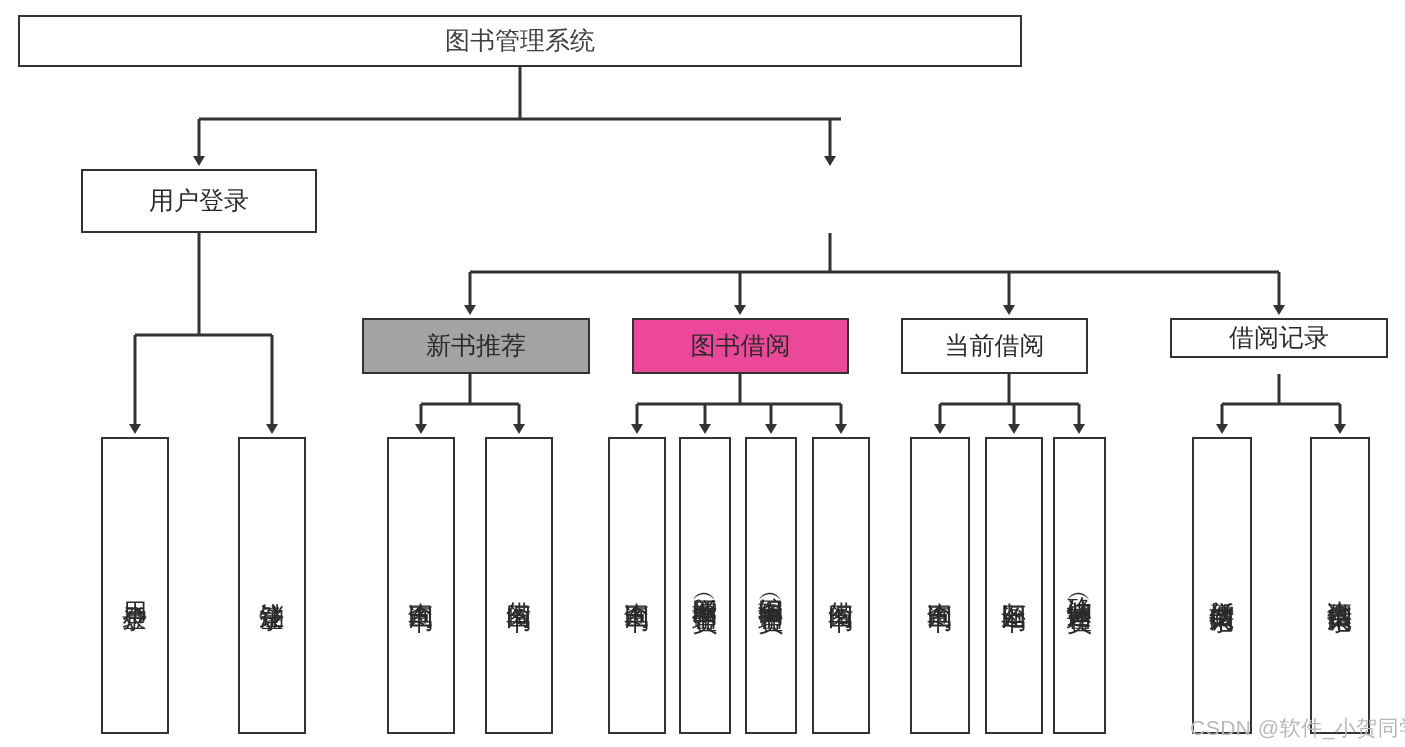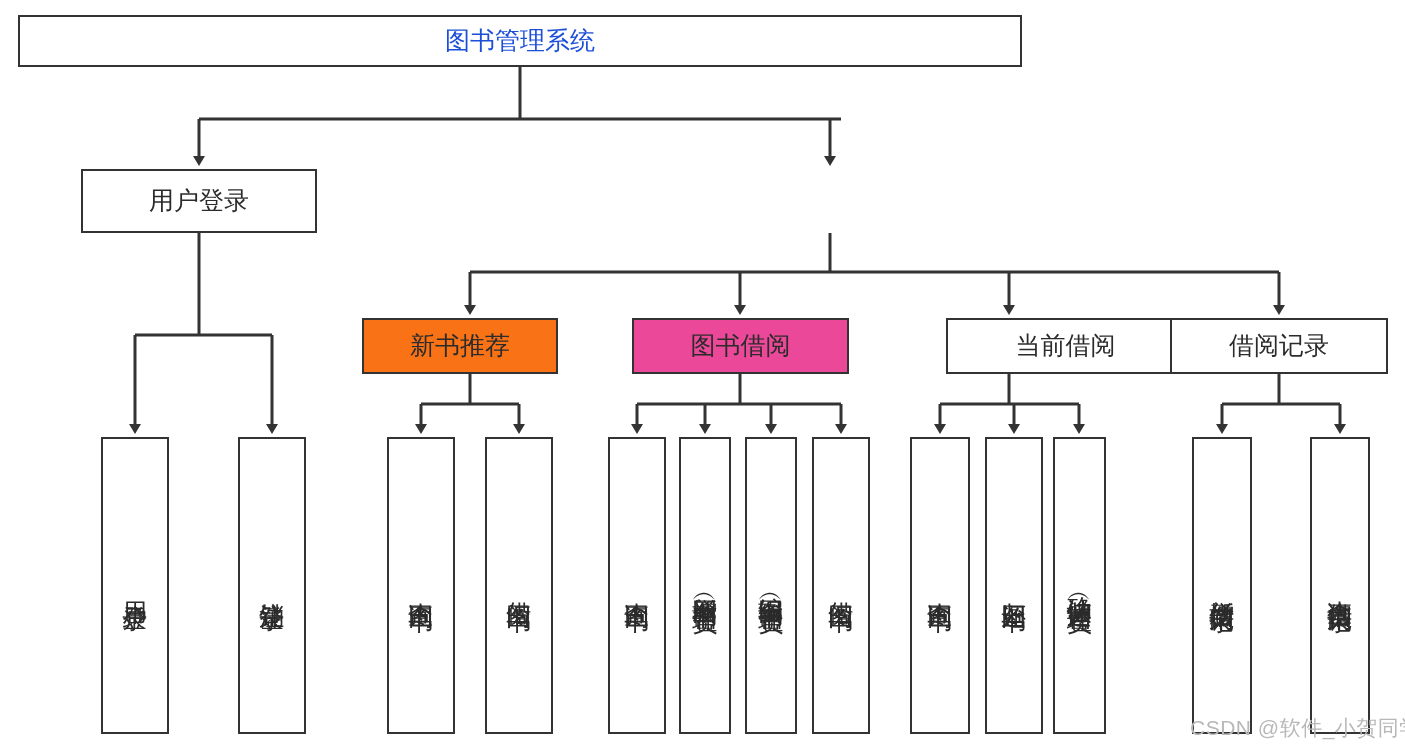--- a/index.html
+++ b/index.html
@@ -111,37 +111,37 @@
       <path d="M1079,404 L1079,425" marker-end="url(#arrow)"></path>
 
       <path d="M1279,374 L1279,404"></path>
       <path d="M1222,404 L1340,404"></path>
       <path d="M1222,404 L1222,425" marker-end="url(#arrow)"></path>
       <path d="M1340,404 L1340,425" marker-end="url(#arrow)"></path>
     </g>
   </svg>
 
   <div class="node horizontal" style="left: 18px; top: 15px; width: 1004px; height: 52px; border-color: rgb(51, 51, 51); background: rgb(255, 255, 255);">
-    <span class="label" style="color: #1d4ed8;">图书管理系统</span>
+    <span class="label" style="color: #404040;">图书管理系统</span>
   </div>
 
   <div class="node horizontal" style="left: 81px; top: 169px; width: 236px; height: 64px; border-color: rgb(51, 51, 51); background: rgb(255, 255, 255);">
     <span class="label" style="color: rgb(43, 43, 43);">用户登录</span>
   </div>
 
-  <div class="node horizontal" style="left: 362px; top: 318px; width: 196px; height: 56px; border-color: rgb(51, 51, 51); background: #f97316;">
+  <div class="node horizontal" style="left: 362px; top: 318px; width: 228px; height: 56px; border-color: rgb(51, 51, 51); background: #a3a3a3;">
     <span class="label" style="color: rgb(43, 43, 43);">新书推荐</span>
   </div>
   <div class="node horizontal" style="left: 632px; top: 318px; width: 217px; height: 56px; border-color: rgb(51, 51, 51); background: #ec4899;">
     <span class="label" style="color: rgb(43, 43, 43);">图书借阅</span>
   </div>
-  <div class="node horizontal" style="left: 946px; top: 318px; width: 239px; height: 56px; border-color: rgb(51, 51, 51); background: rgb(255, 255, 255); justify-content: center;">
+  <div class="node horizontal" style="left: 901px; top: 318px; width: 187px; height: 56px; border-color: rgb(51, 51, 51); background: rgb(255, 255, 255); justify-content: center;">
     <span class="label" style="color: rgb(43, 43, 43);">当前借阅</span>
   </div>
-  <div class="node horizontal" style="left: 1170px; top: 318px; width: 218px; height: 56px; border-color: rgb(51, 51, 51); background: rgb(255, 255, 255); justify-content: center;">
+  <div class="node horizontal" style="left: 1170px; top: 318px; width: 218px; height: 40px; border-color: rgb(51, 51, 51); background: rgb(255, 255, 255); justify-content: center;">
     <span class="label" style="color: rgb(43, 43, 43);">借阅记录</span>
   </div>
 
   <div class="node vertical" style="left: 101px; top: 437px; width: 68px; height: 297px; border-color: rgb(51, 51, 51); background: rgb(255, 255, 255);">
     <span class="label" style="color: rgb(43, 43, 43);">用户登录</span>
   </div>
   <div class="node vertical" style="left: 238px; top: 437px; width: 68px; height: 297px; border-color: rgb(51, 51, 51); background: rgb(255, 255, 255);">
     <span class="label" style="color: rgb(43, 43, 43);">注销登录</span>
   </div>
   <div class="node vertical" style="left: 387px; top: 437px; width: 68px; height: 297px; border-color: rgb(51, 51, 51); background: rgb(255, 255, 255);">

